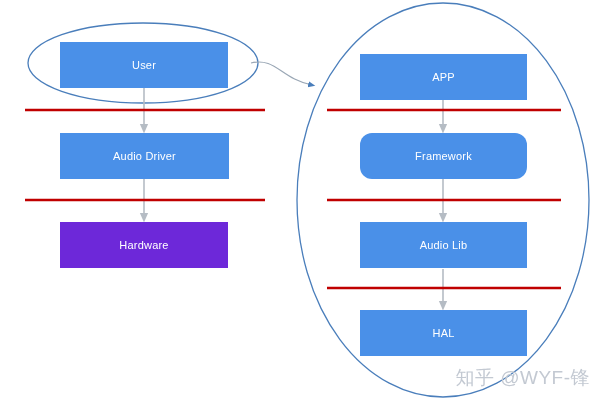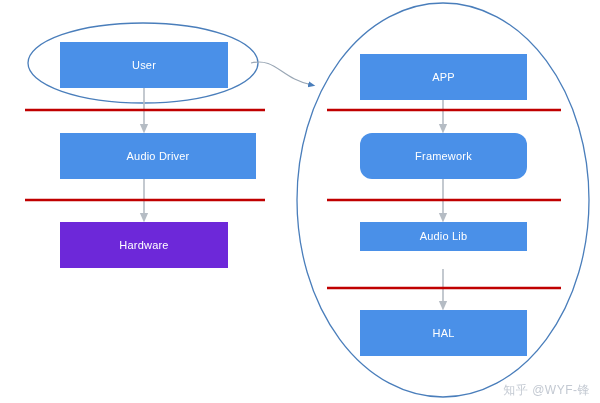--- a/index.html
+++ b/index.html
@@ -35,22 +35,22 @@
     font-size: 11px;
     font-family: Liberation Sans, sans-serif;
     letter-spacing: 0.2px;
     line-height: 1;
     white-space: nowrap;
     user-select: none;
   }
   .watermark {
     position: absolute;
     right: 10px;
-    bottom: 4px;
-    font-size: 12px;
+    bottom: 12px;
+    font-size: 19px;
     font-family: "Liberation Sans", sans-serif;
     color: #c3c9d2;
     letter-spacing: 0.5px;
     white-space: nowrap;
     user-select: none;
   }
 </style>
 </head>
 <body>
 
@@ -83,34 +83,34 @@
     <line x1="25" y1="200" x2="265" y2="200" stroke="#c00000" stroke-width="2.6"></line>
 
     <line x1="327" y1="110" x2="561" y2="110" stroke="#c00000" stroke-width="2.6"></line>
     <line x1="327" y1="200" x2="561" y2="200" stroke="#c00000" stroke-width="2.6"></line>
     <line x1="327" y1="288" x2="561" y2="288" stroke="#c00000" stroke-width="2.6"></line>
   </svg>
 
   <div class="node-box" style="left:60px; top:42px; width:168px; height:46px; background:#4a90e8;">
     <span>User</span>
   </div>
-  <div class="node-box" style="left:60px; top:133px; width:196px; height:46px; background:#4a90e8;">
+  <div class="node-box" style="left:60px; top:133px; width:169px; height:46px; background:#4a90e8;">
     <span>Audio Driver</span>
   </div>
   <div class="node-box" style="left:60px; top:222px; width:168px; height:46px; background:#6d28d9;">
     <span>Hardware</span>
   </div>
 
   <div class="node-box" style="left:360px; top:42px; width:167px; height:46px; background:#4a90e8;margin-top:12px;">
     <span>APP</span>
   </div>
   <div class="node-box" style="left:360px; top:133px; width:167px; height:46px; background:#4a90e8;border-radius:12px;">
     <span>Framework</span>
   </div>
-  <div class="node-box" style="left:360px; top:222px; width:167px; height:29px; background:#4a90e8;">
+  <div class="node-box" style="left:360px; top:222px; width:167px; height:46px; background:#4a90e8;">
     <span>Audio Lib</span>
   </div>
   <div class="node-box" style="left:360px; top:310px; width:167px; height:46px; background:#4a90e8;justify-content:center;">
     <span>HAL</span>
   </div>
 
   <div class="watermark">知乎 @WYF-锋</div>
 
 </div>
 

